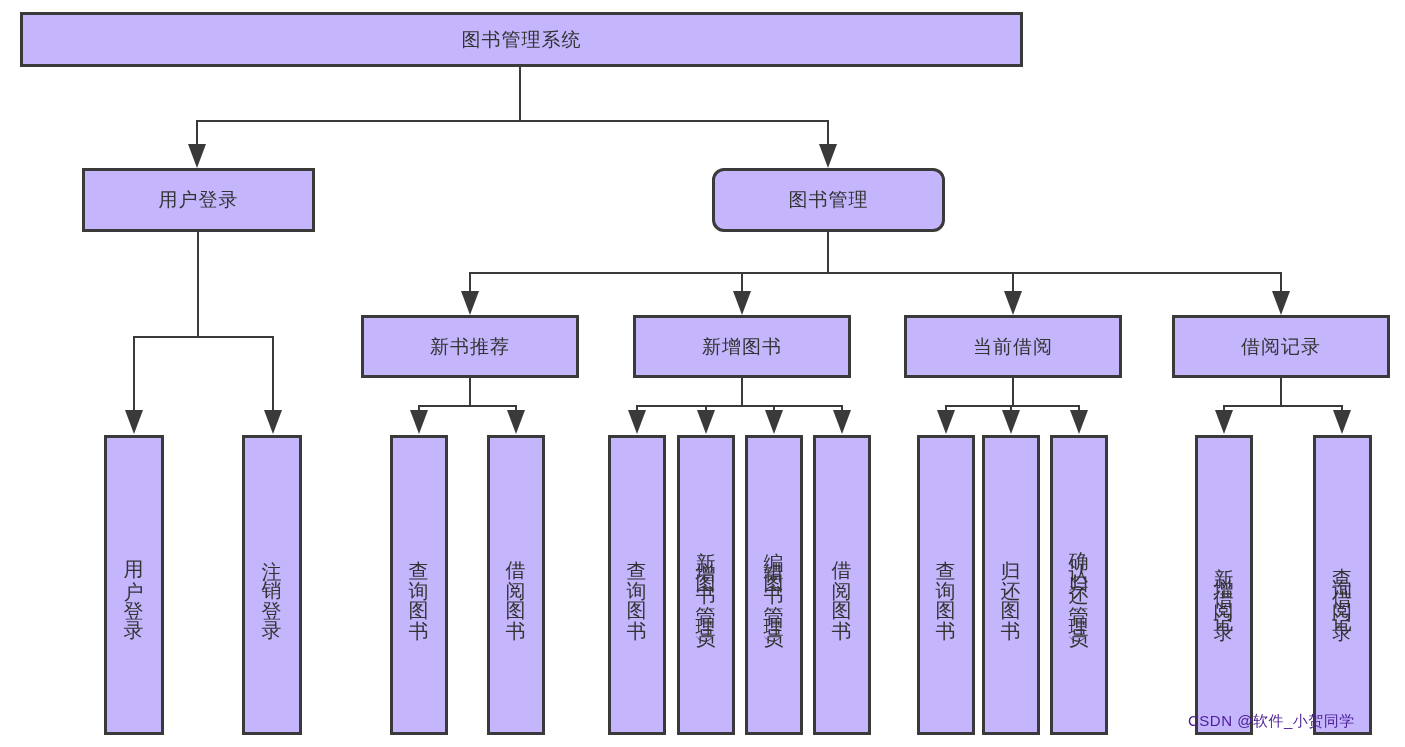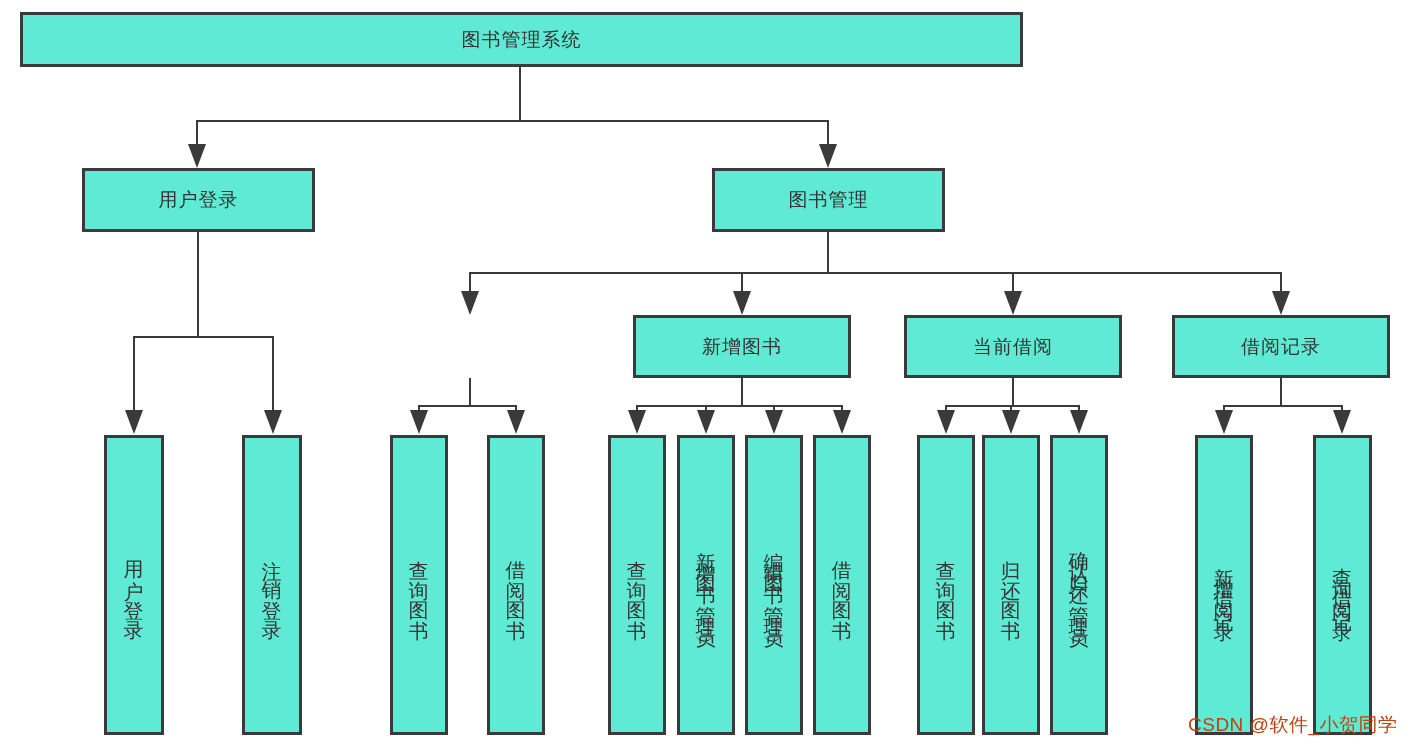--- a/index.html
+++ b/index.html
@@ -1,59 +1,62 @@
 <!DOCTYPE html>
 <html><head>
 <meta charset="utf-8">
 <style>
   html,body{margin:0;padding:0;background:#ffffff;}
   #canvas{
     position:relative;width:1405px;height:747px;background:#ffffff;
     font-family:"Liberation Sans",sans-serif;color:#333333;overflow:hidden;
   }
   .node{
-    position:absolute;background:#5eead4;border:3px solid #3a3a3a;
+    position:absolute;background:#c4b5fd;border:3px solid #3a3a3a;
     display:flex;align-items:center;justify-content:center;
     box-sizing:border-box;font-size:19px;color:#333333;letter-spacing:1px;
   }
   .vtext{
     writing-mode:vertical-rl;text-orientation:mixed;
     font-size:20px;line-height:1;white-space:nowrap;
   }
   .ls-wide{letter-spacing:20px;}
   .ls-narrow{letter-spacing:11px;}
   .hline{position:absolute;height:2px;background:#3a3a3a;}
   .vline{position:absolute;width:2px;background:#3a3a3a;}
   .arrow{
     position:absolute;width:0;height:0;
     border-left:9px solid transparent;border-right:9px solid transparent;
     border-top:24px solid #3a3a3a;
   }
   .watermark{
-    position:absolute;left:1188px;top:712px;font-size:19px;color:#c2410c;
+    position:absolute;left:1188px;top:712px;font-size:15px;color:#4c1d95;
     letter-spacing:0.5px;z-index:5;
   }
 </style>
 </head>
 <body>
 
 <div id="canvas">
 
   <div class="node" style="left:20px;top:12px;width:1003px;height:55px;">
     <span>图书管理系统</span>
   </div>
 
   <div class="node" style="left:82px;top:168px;width:233px;height:64px;">
     <span>用户登录</span>
   </div>
 
-  <div class="node" style="left:712px;top:168px;width:233px;height:64px;">
+  <div class="node" style="left:712px;top:168px;width:233px;height:64px;border-radius:12px;">
     <span>图书管理</span>
   </div>
 
+  <div class="node" style="left:361px;top:315px;width:218px;height:63px;">
+    <span>新书推荐</span>
+  </div>
 
   <div class="node" style="left:633px;top:315px;width:218px;height:63px;">
     <span>新增图书</span>
   </div>
 
   <div class="node" style="left:1172px;top:315px;width:218px;height:63px;">
     <span>借阅记录</span>
   </div>
 
   <div class="node" style="left:904px;top:315px;width:218px;height:63px;">

